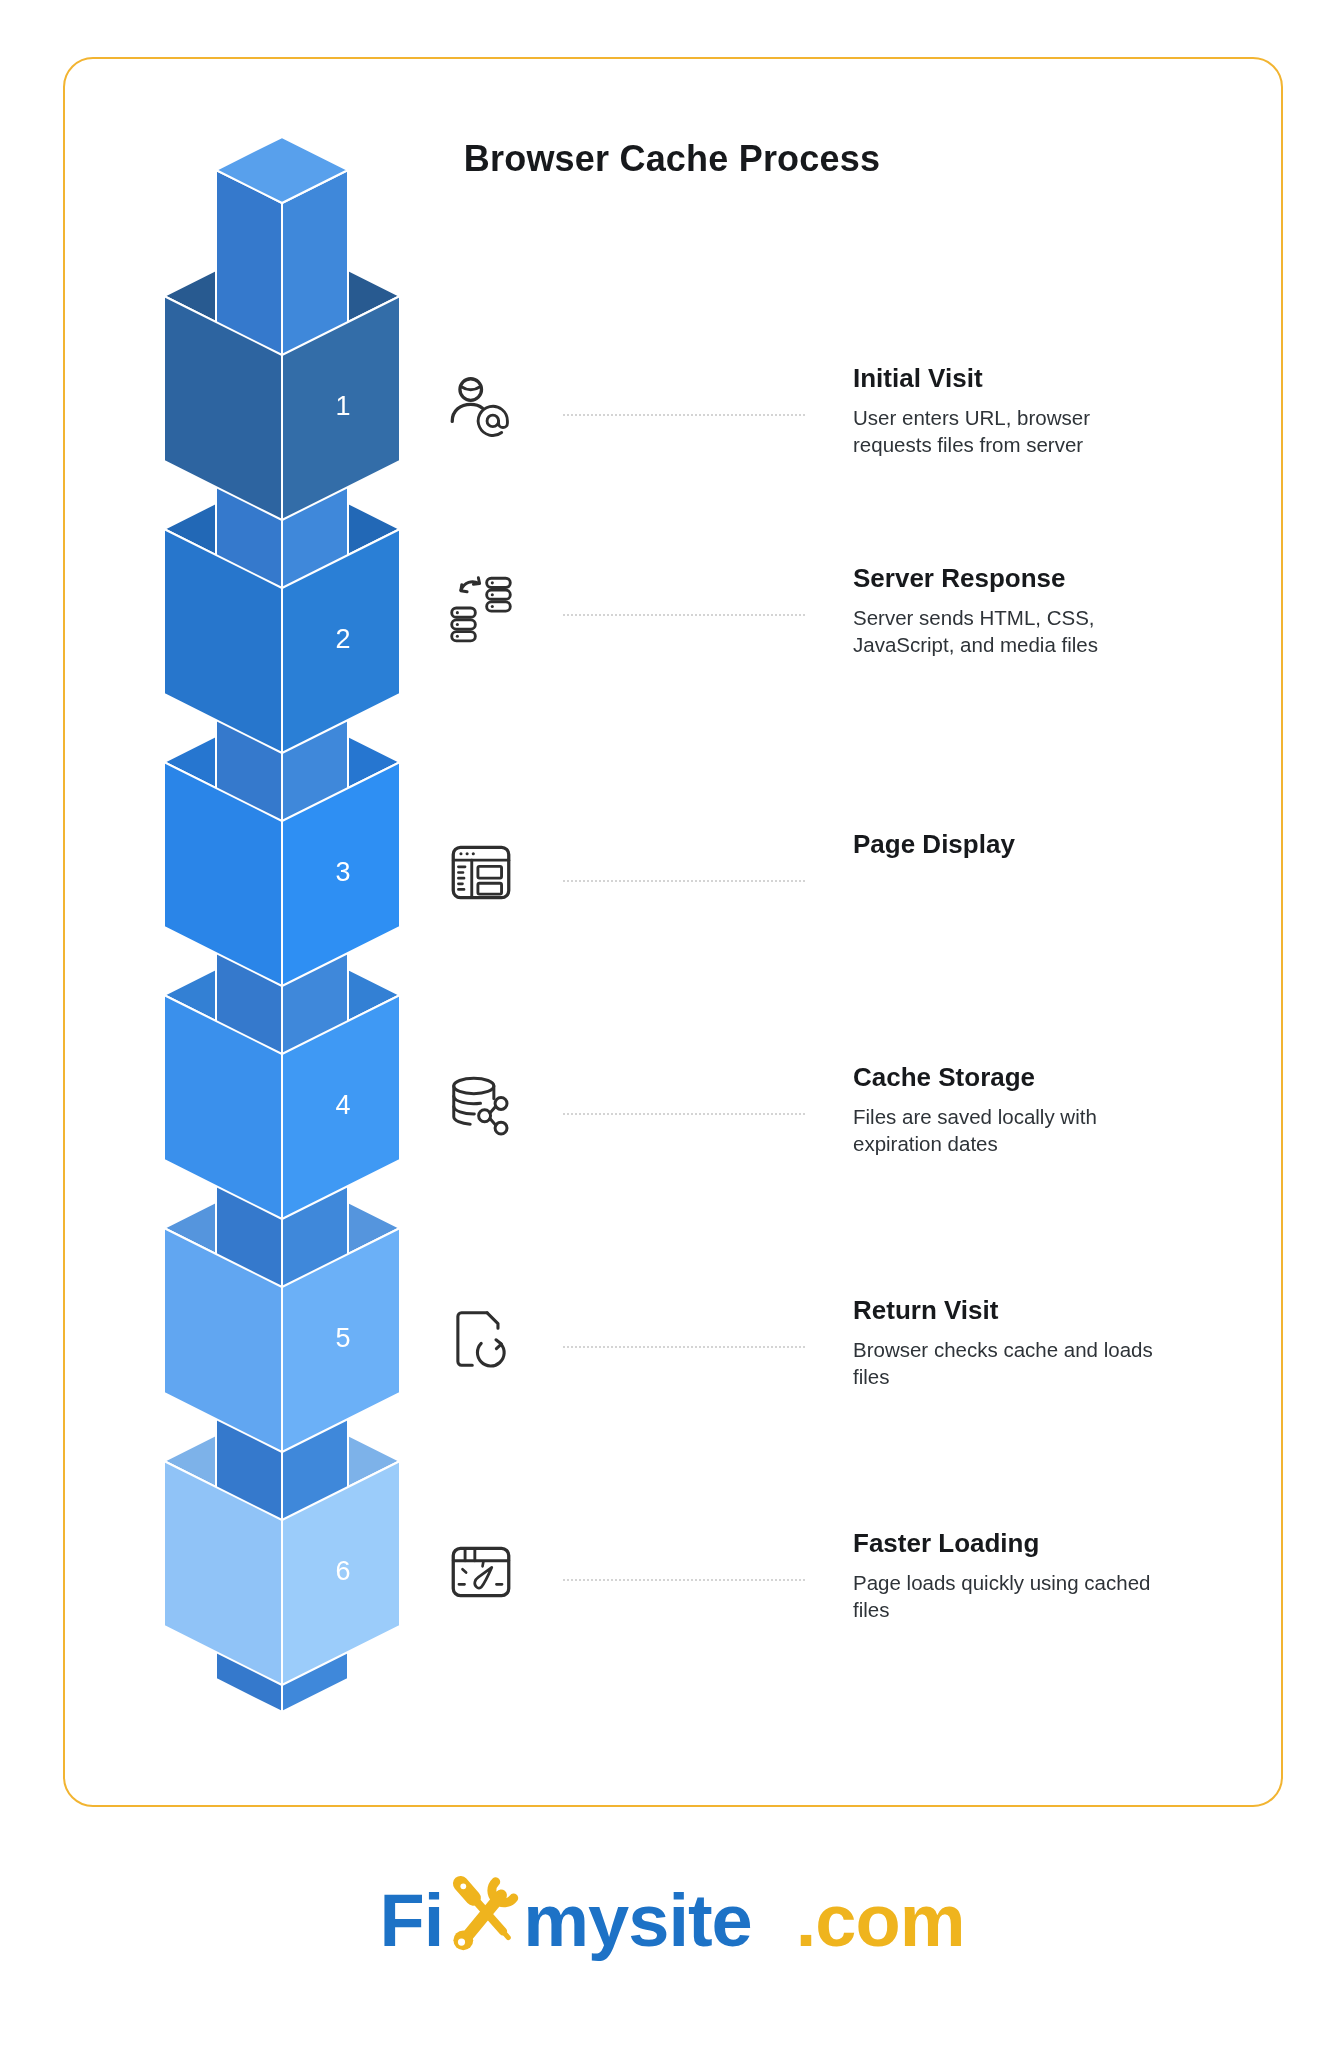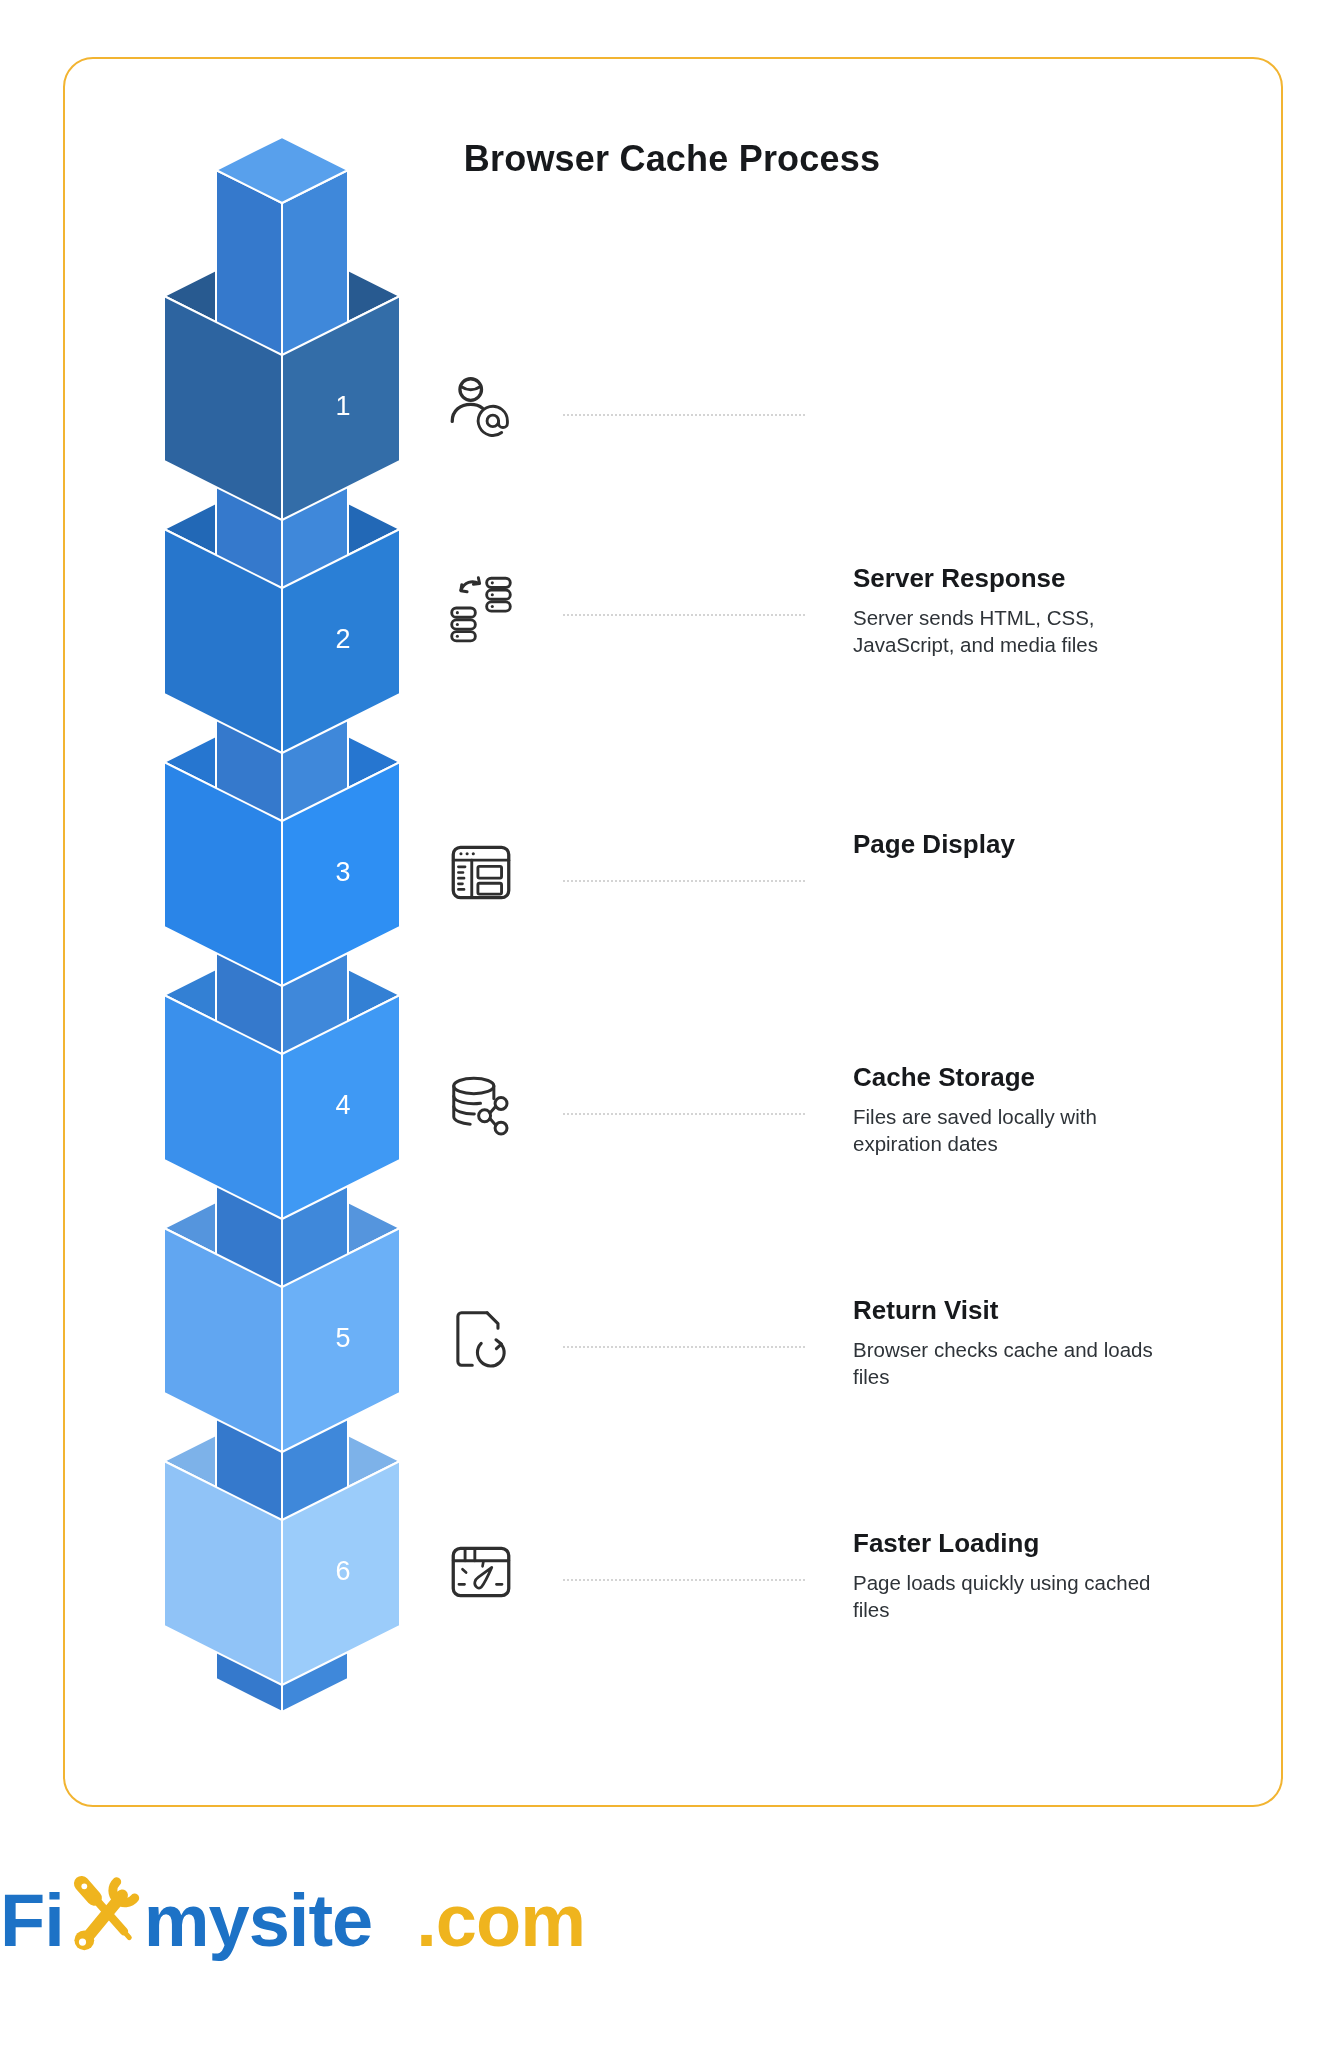--- a/index.html
+++ b/index.html
@@ -14,21 +14,21 @@
   .blocknum{fill:#ffffff;font-family:"Liberation Sans", sans-serif;font-size:27px;font-weight:400;
             text-anchor:middle;}
   .row{position:absolute;left:0;width:1344px;height:140px;}
   .icon{position:absolute;left:444px;top:8px;width:74px;height:74px;}
   .icon svg{stroke:#2e2e2e;fill:none;stroke-linecap:round;stroke-linejoin:round;}
   .dots{position:absolute;left:563px;top:52px;width:242px;height:0;
         border-top:2px dotted #d4d4d4;}
   .txt{position:absolute;left:853px;top:1px;width:310px;}
   .step-title{font-size:26px;font-weight:700;color:#17191c;margin:0 0 11px 0;}
   .step-desc{font-size:20.5px;font-weight:400;color:#2e3338;line-height:1.3;margin:0;}
-  .logo{position:absolute;left:0;right:0;top:1878px;display:flex;
+  .logo{position:absolute;left:0;right:0;top:1878px;display:flex;justify-content:center;
         align-items:center;font-size:74px;font-weight:700;letter-spacing:-1px;}
   .lblue{color:#1d72c6;}
   .lgold{color:#efb41e;margin-left:44px;}
   .tools{width:90px;height:90px;margin:-10px -6px 0 -4px;}
 </style>
 </head>
 <body>
 
 <div class="page">
   <div class="frame"></div>
@@ -101,20 +101,24 @@
     <div class="icon">
       <svg width="74" height="74" viewBox="0 0 72 72" aria-label="user-at-icon">
         <circle cx="26" cy="19" r="10.5" stroke-width="3.2"></circle>
         <path d="M16.5,16 Q26,22.5 35.5,16" stroke-width="2.8"></path>
         <path d="M8,50 C8,39.5 16,33.5 26,33.5 C30.5,33.5 34.5,34.8 37.5,37.2" stroke-width="3.2"></path>
         <circle cx="47.5" cy="49.5" r="5.6" stroke-width="2.8"></circle>
         <path d="M53.1,49.5 v2.2 a4.3,4.3 0 0 0 8.6,0 v-2.2 a14.2,14.2 0 1 0 -5.6,11.3" stroke-width="2.8"></path>
       </svg>
     </div>
     <div class="dots"></div>
+    <div class="txt">
+      <p class="step-title">Initial Visit</p>
+      <p class="step-desc">User enters URL, browser requests files from server</p>
+    </div>
   </div>
 
   <div class="row" style="top:562px">
     <div class="icon">
       <svg width="74" height="74" viewBox="0 0 72 72" aria-label="server-transfer-icon">
         <rect x="41.5" y="8" width="23" height="9" rx="4.5" stroke-width="2.8"></rect>
         <rect x="41.5" y="19.5" width="23" height="9" rx="4.5" stroke-width="2.8"></rect>
         <rect x="41.5" y="31" width="23" height="9" rx="4.5" stroke-width="2.8"></rect>
         <circle cx="47" cy="12.5" r="1.5" fill="#2e2e2e" stroke="none"></circle>
         <circle cx="47" cy="24" r="1.5" fill="#2e2e2e" stroke="none"></circle>

